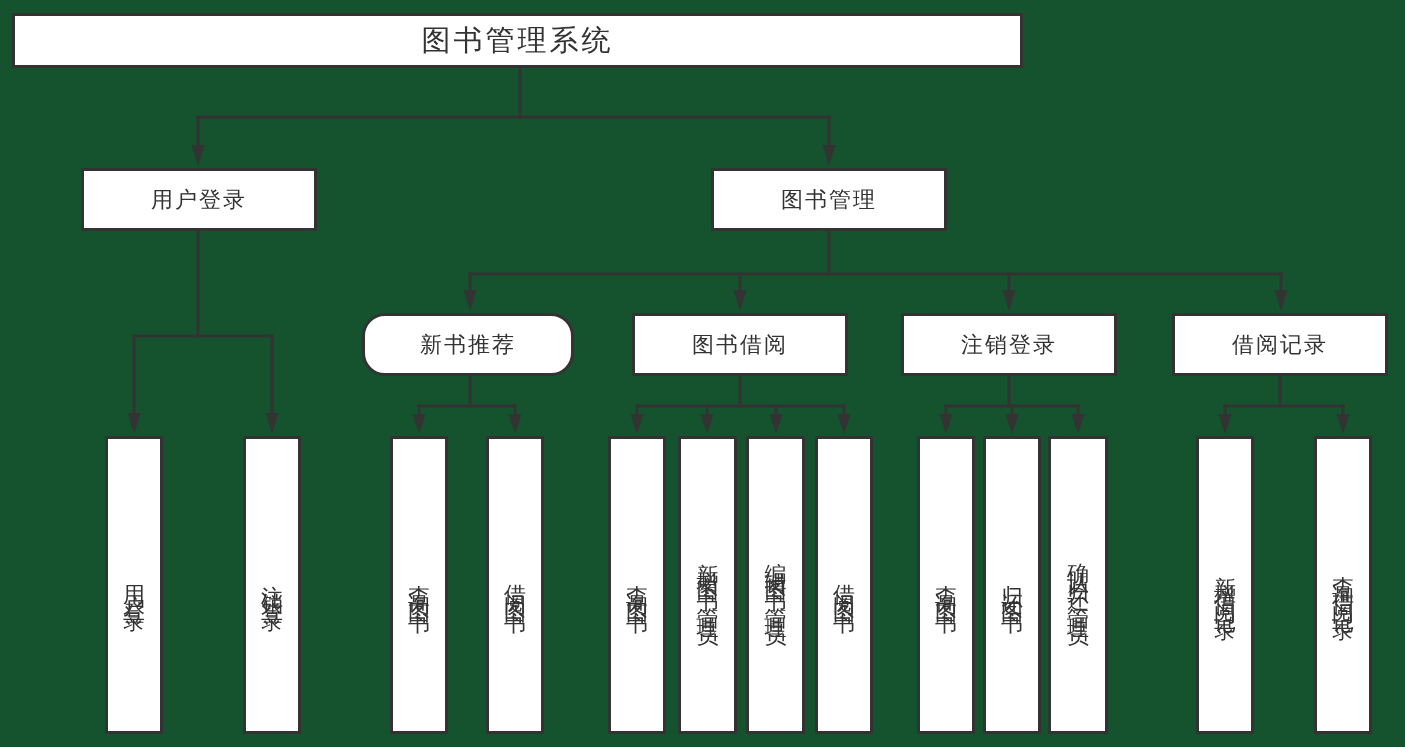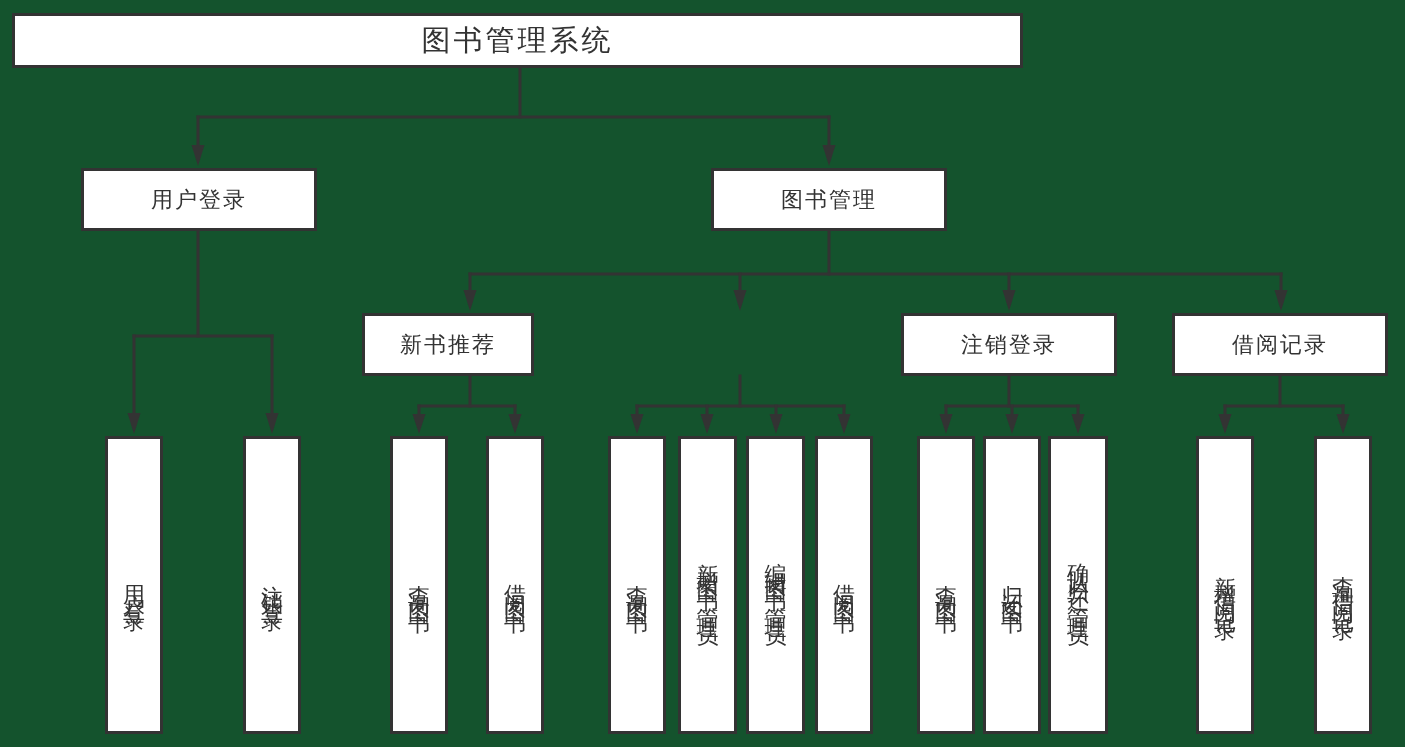--- a/index.html
+++ b/index.html
@@ -136,21 +136,22 @@
       <path d="M1343,406 L1343,417"></path>
       <polygon points="1336.5,414 1349.5,414 1343,434" fill="#333333" stroke="none"></polygon>
     </g>
   </svg>
 
   <div class="node h-node root-node" style="left:12px; top:13px; width:1011px; height:55px;">图书管理系统</div>
 
   <div class="node h-node" style="left:81px; top:168px; width:236px; height:63px;">用户登录</div>
   <div class="node h-node" style="left:711px; top:168px; width:236px; height:63px;">图书管理</div>
 
-  <div class="node h-node" style="left:362px; top:313px; width:172px; height:63px;">新书推荐</div>
+  <div class="node h-node" style="left:362px; top:313px; width:212px; height:63px;border-radius:23px;">新书推荐</div>
+  <div class="node h-node" style="left:632px; top:313px; width:216px; height:63px;">图书借阅</div>
   <div class="node h-node" style="left:901px; top:313px; width:216px; height:63px;">注销登录</div>
   <div class="node h-node" style="left:1172px; top:313px; width:216px; height:63px;">借阅记录</div>
 
   <div class="node v-node" style="left:105px; top:436px; width:58px; height:298px;">用户登录</div>
   <div class="node v-node" style="left:243px; top:436px; width:58px; height:298px;">注销登录</div>
 
   <div class="node v-node" style="left:390px; top:436px; width:58px; height:298px;">查询图书</div>
   <div class="node v-node" style="left:486px; top:436px; width:58px; height:298px;">借阅图书</div>
 
   <div class="node v-node" style="left:608px; top:436px; width:58px; height:298px;">查询图书</div>

